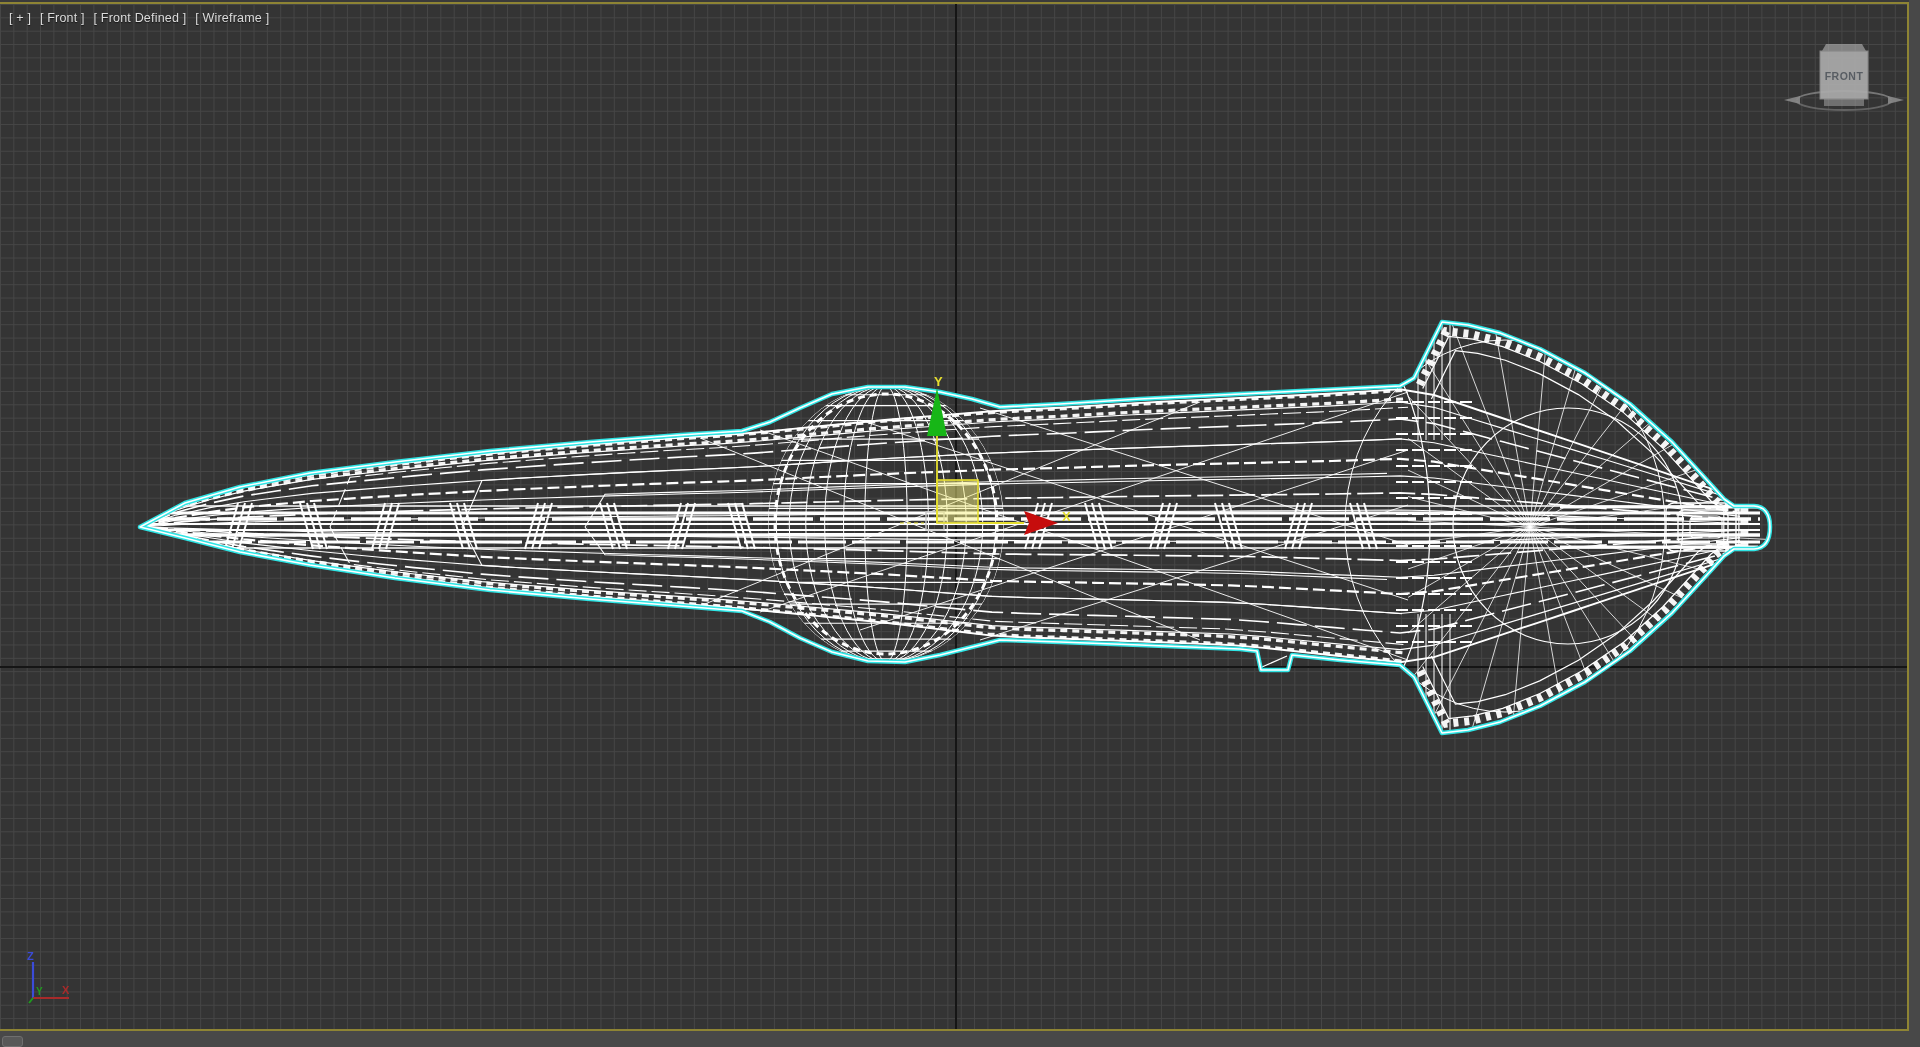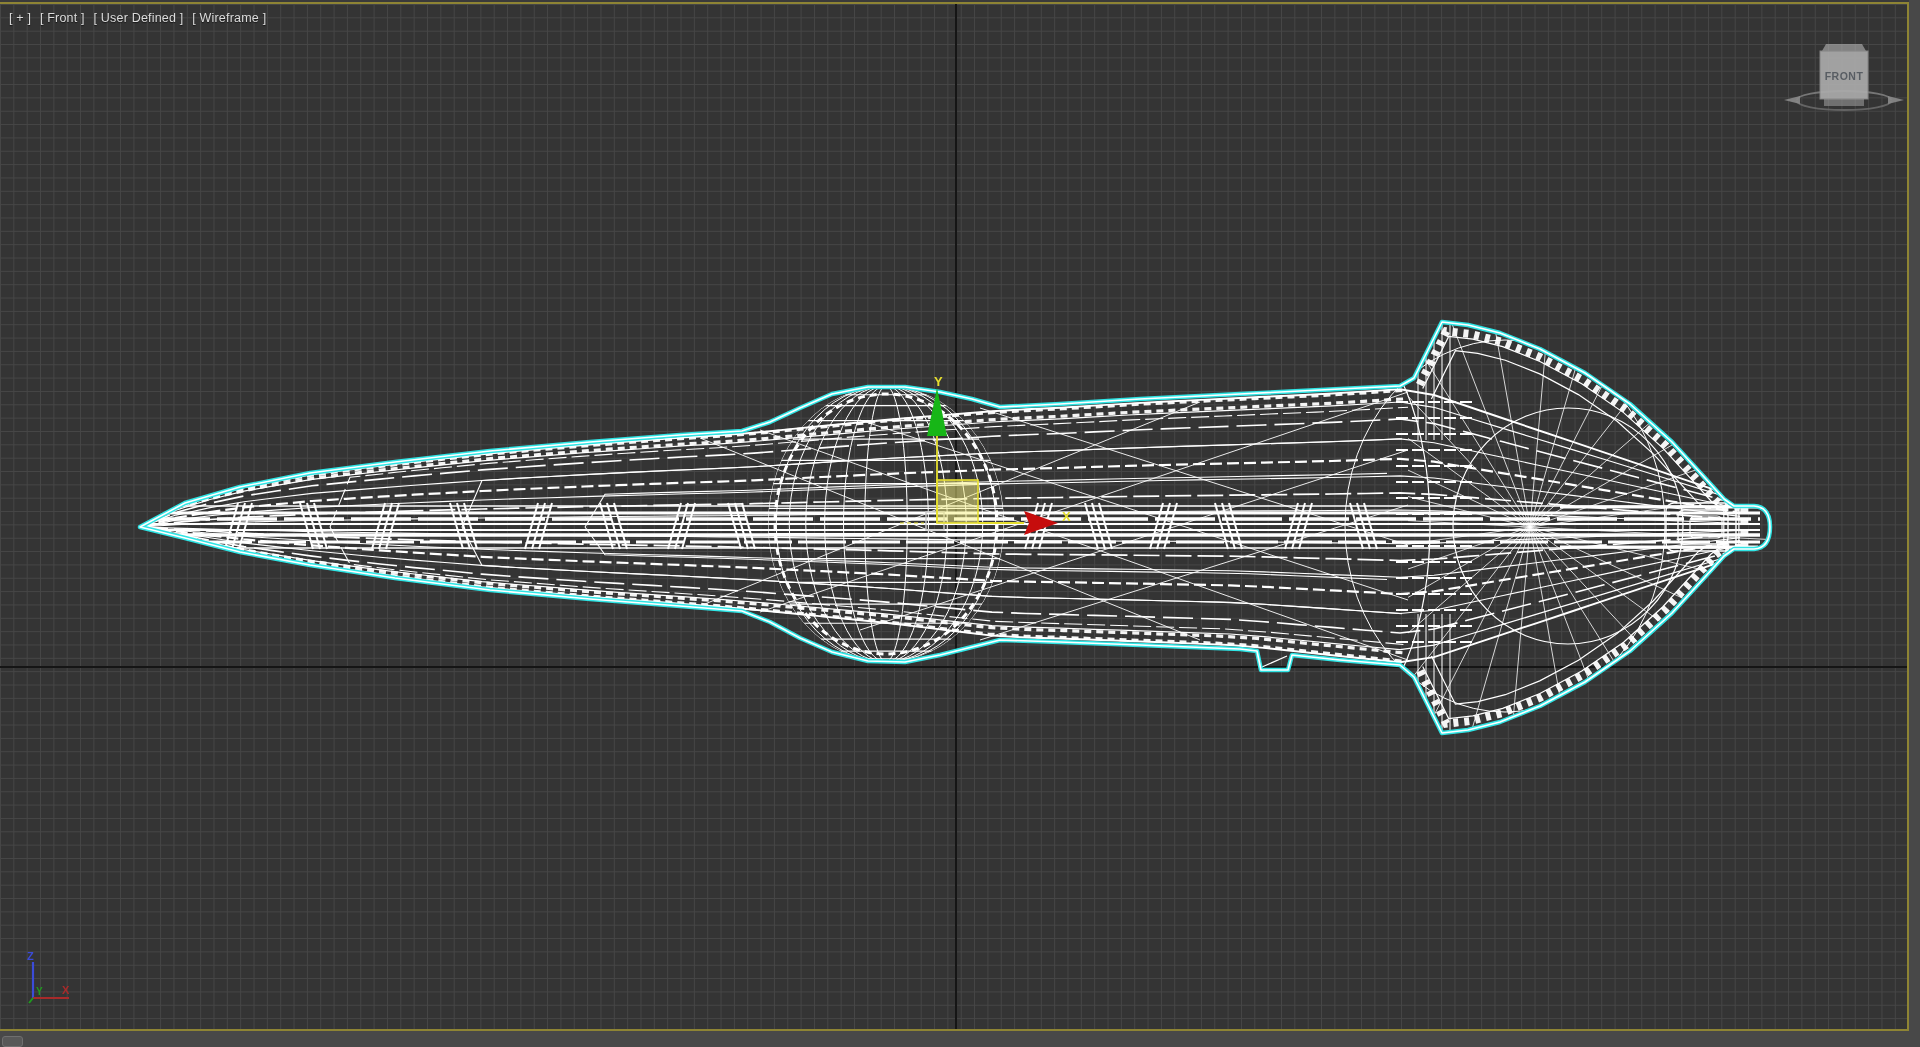--- a/index.html
+++ b/index.html
@@ -286,19 +286,19 @@
         <rect x="1820" y="51" width="48" height="48" fill="#ababab" opacity="0.92" stroke="#8a8a8a" stroke-width="1"></rect>
         <rect x="1824" y="99" width="40" height="7" fill="#9a9a9a" opacity="0.6"></rect>
       </g>
     <text id="viewcube-label" x="1844" y="80" font-size="10.5" font-weight="bold" text-anchor="middle" letter-spacing="0.5" fill="#585d63">FRONT</text>
   </g>
 </svg>
 
 <div id="vp-label">
   <span>[ + ]</span>
   <span>[ Front ]</span>
-  <span>[ User Defined ]</span>
+  <span>[ Front Defined ]</span>
   <span>[ Wireframe ]</span>
 </div>
 
 <div id="right-strip"></div>
 <div id="bottom-strip"></div>
 <div id="scroll-thumb"></div>
 
 </body></html>

